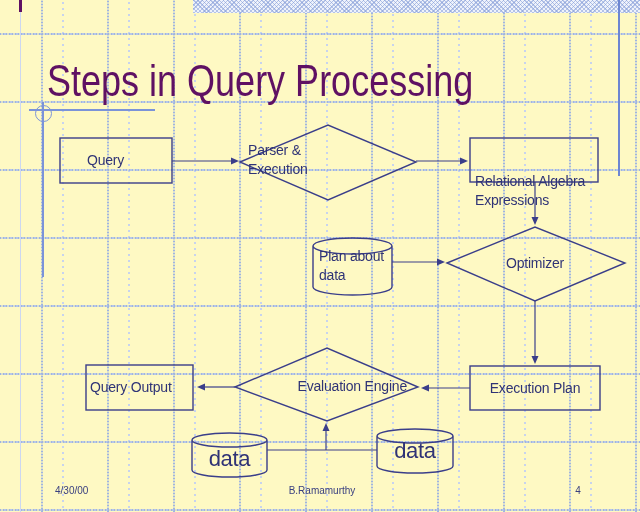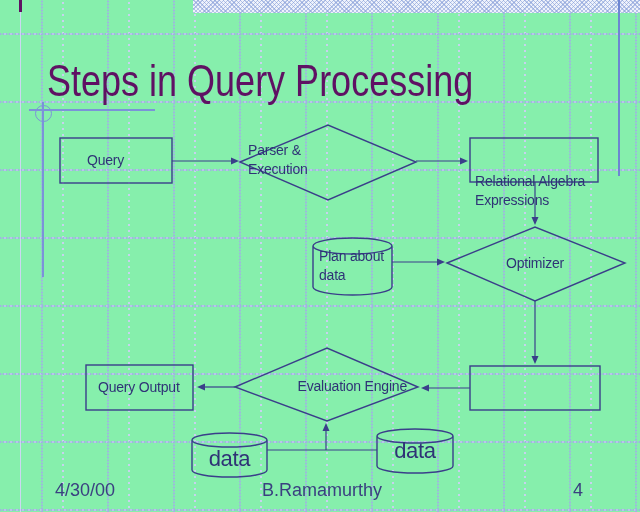--- a/index.html
+++ b/index.html
@@ -6,21 +6,21 @@
     --title:#5f1163;
     --line:#3a3e8a;
     --text:#2f3376;
     --accent-blue:#7b93d8;
     --grid-major:#9fb4e0;
     --grid-minor:#c7d3ee;
     --hatch:#829bd7;
   }
   html,body{margin:0;padding:0;background:#fff;}
   .slide{
-    position:relative;width:640px;height:512px;overflow:hidden;background:#86efac;
+    position:relative;width:640px;height:512px;overflow:hidden;background:#fef9c3;
     font-family:"Liberation Sans",sans-serif;
   }
   
   .grid{
     position:absolute;inset:0;
     background-image:
       radial-gradient(circle, var(--grid-major) 0.8px, transparent 1.3px),
       radial-gradient(circle, var(--grid-major) 0.8px, transparent 1.3px),
       radial-gradient(circle, var(--grid-minor) 0.8px, transparent 1.3px),
       radial-gradient(circle, var(--grid-minor) 0.8px, transparent 1.3px);
@@ -52,28 +52,28 @@
   svg.diagram .conn{fill:none;stroke:var(--line);stroke-width:1.2;}
   svg.diagram .head{fill:var(--line);stroke:none;}
 
   .lbl{position:absolute;color:var(--text);font-size:14px;letter-spacing:-0.2px;}
   .lbl .ln{display:block;white-space:nowrap;line-height:19px;}
   .lbl-query{left:60px;top:138px;width:112px;height:45px;display:flex;align-items:center;padding-left:27px;box-sizing:border-box;}
   .lbl-parser{left:248px;top:141px;width:160px;text-align:left;}
   .lbl-rae{left:475px;top:140px;margin-top:32px;}
   .lbl-stats{left:319px;top:247px;}
   .lbl-optimizer{left:460px;top:254px;width:150px;text-align:center;line-height:18px;}
-  .lbl-output{left:86px;top:365px;width:107px;height:45px;display:flex;align-items:center;padding-left:12px;box-sizing:border-box;}
+  .lbl-output{left:86px;top:365px;width:107px;height:45px;display:flex;align-items:center;padding-left:4px;box-sizing:border-box;}
   .lbl-eval{left:247px;top:377px;width:160px;text-align:right;line-height:18px;}
   .lbl-exec{left:470px;top:366px;width:130px;height:44px;display:flex;align-items:center;justify-content:center;}
   .lbl-data{font-size:22px;letter-spacing:-0.3px;}
   .lbl-data-left{left:192px;top:446px;width:75px;text-align:center;}
   .lbl-data-right{left:377px;top:438px;width:76px;text-align:center;}
 
-  .footer{position:absolute;color:#3a4080;font-size:18px;top:483px;line-height:15px;}
+  .footer{position:absolute;color:#3a4080;font-size:10px;top:483px;line-height:15px;}
   .footer-date{left:55px;}
   .footer-author{left:240px;width:164px;text-align:center;}
   .footer-page{left:568px;width:20px;text-align:center;}
 </style>
 </head>
 <body>
 
 <div class="slide">
   <div class="grid"></div>
   <div class="hatch-band"></div>
@@ -133,19 +133,22 @@
   </div>
   <div class="lbl lbl-stats">
     <span class="ln">Plan about</span>
     <span class="ln">data</span>
   </div>
   <div class="lbl lbl-optimizer">Optimizer</div>
   <div class="lbl lbl-output">
     <span class="ln">Query Output</span>
   </div>
   <div class="lbl lbl-eval">Evaluation Engine</div>
+  <div class="lbl lbl-exec">
+    <span class="ln">Execution Plan</span>
+  </div>
   <div class="lbl lbl-data lbl-data-left">data</div>
   <div class="lbl lbl-data lbl-data-right">data</div>
 
   <div class="footer footer-date">4/30/00</div>
   <div class="footer footer-author">B.Ramamurthy</div>
   <div class="footer footer-page">4</div>
 </div>
 
 </body></html>

